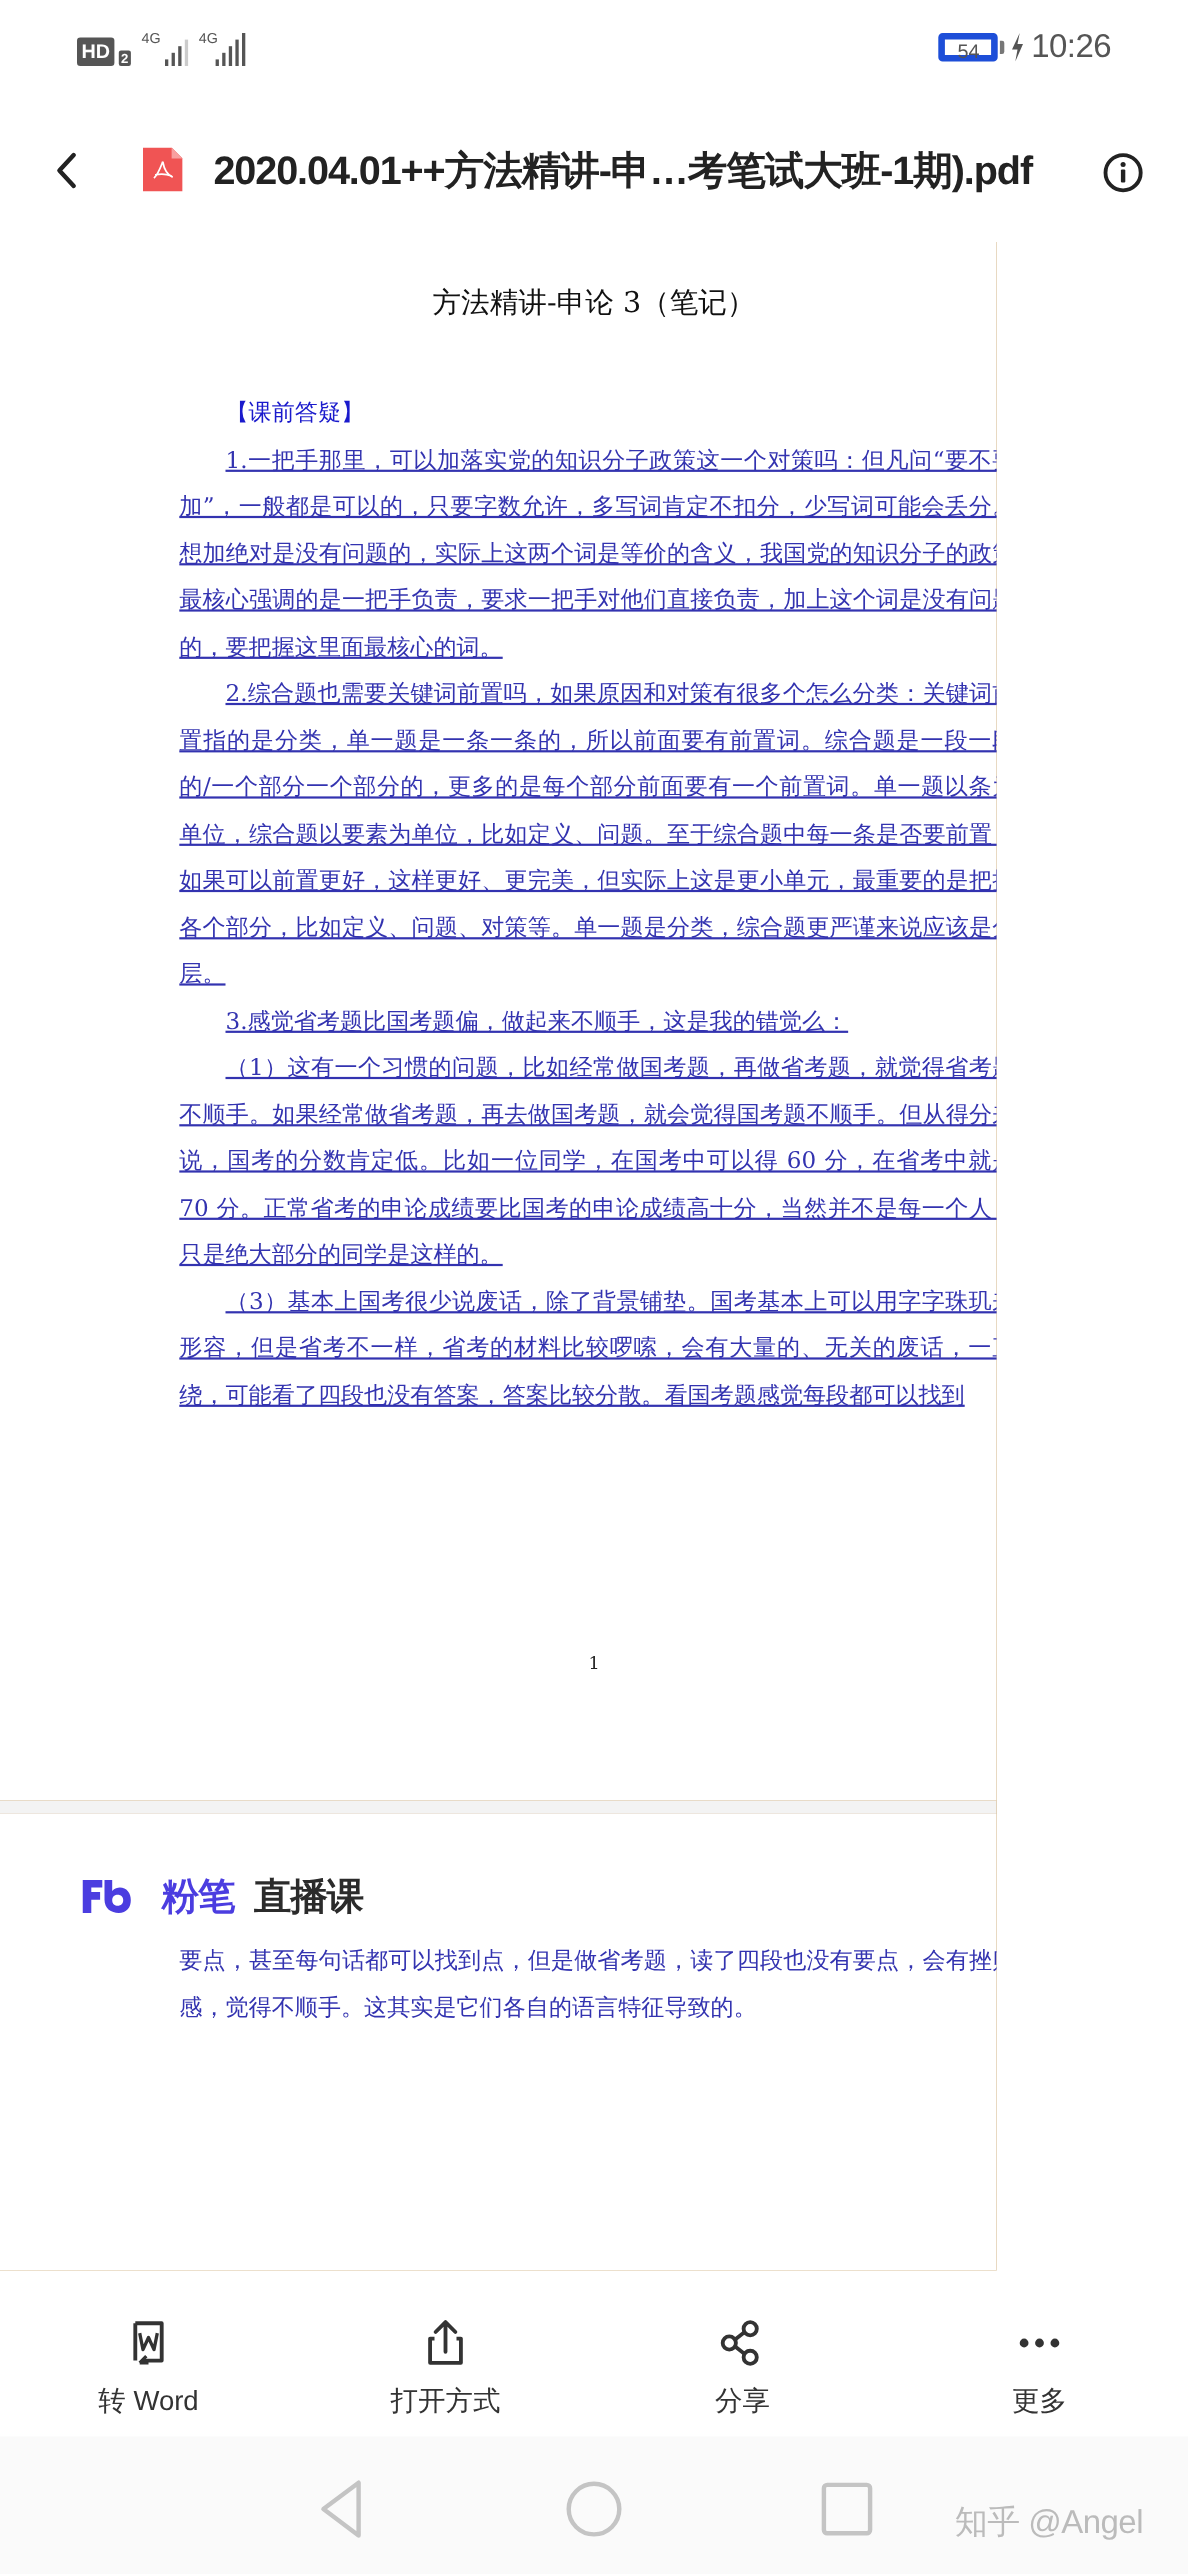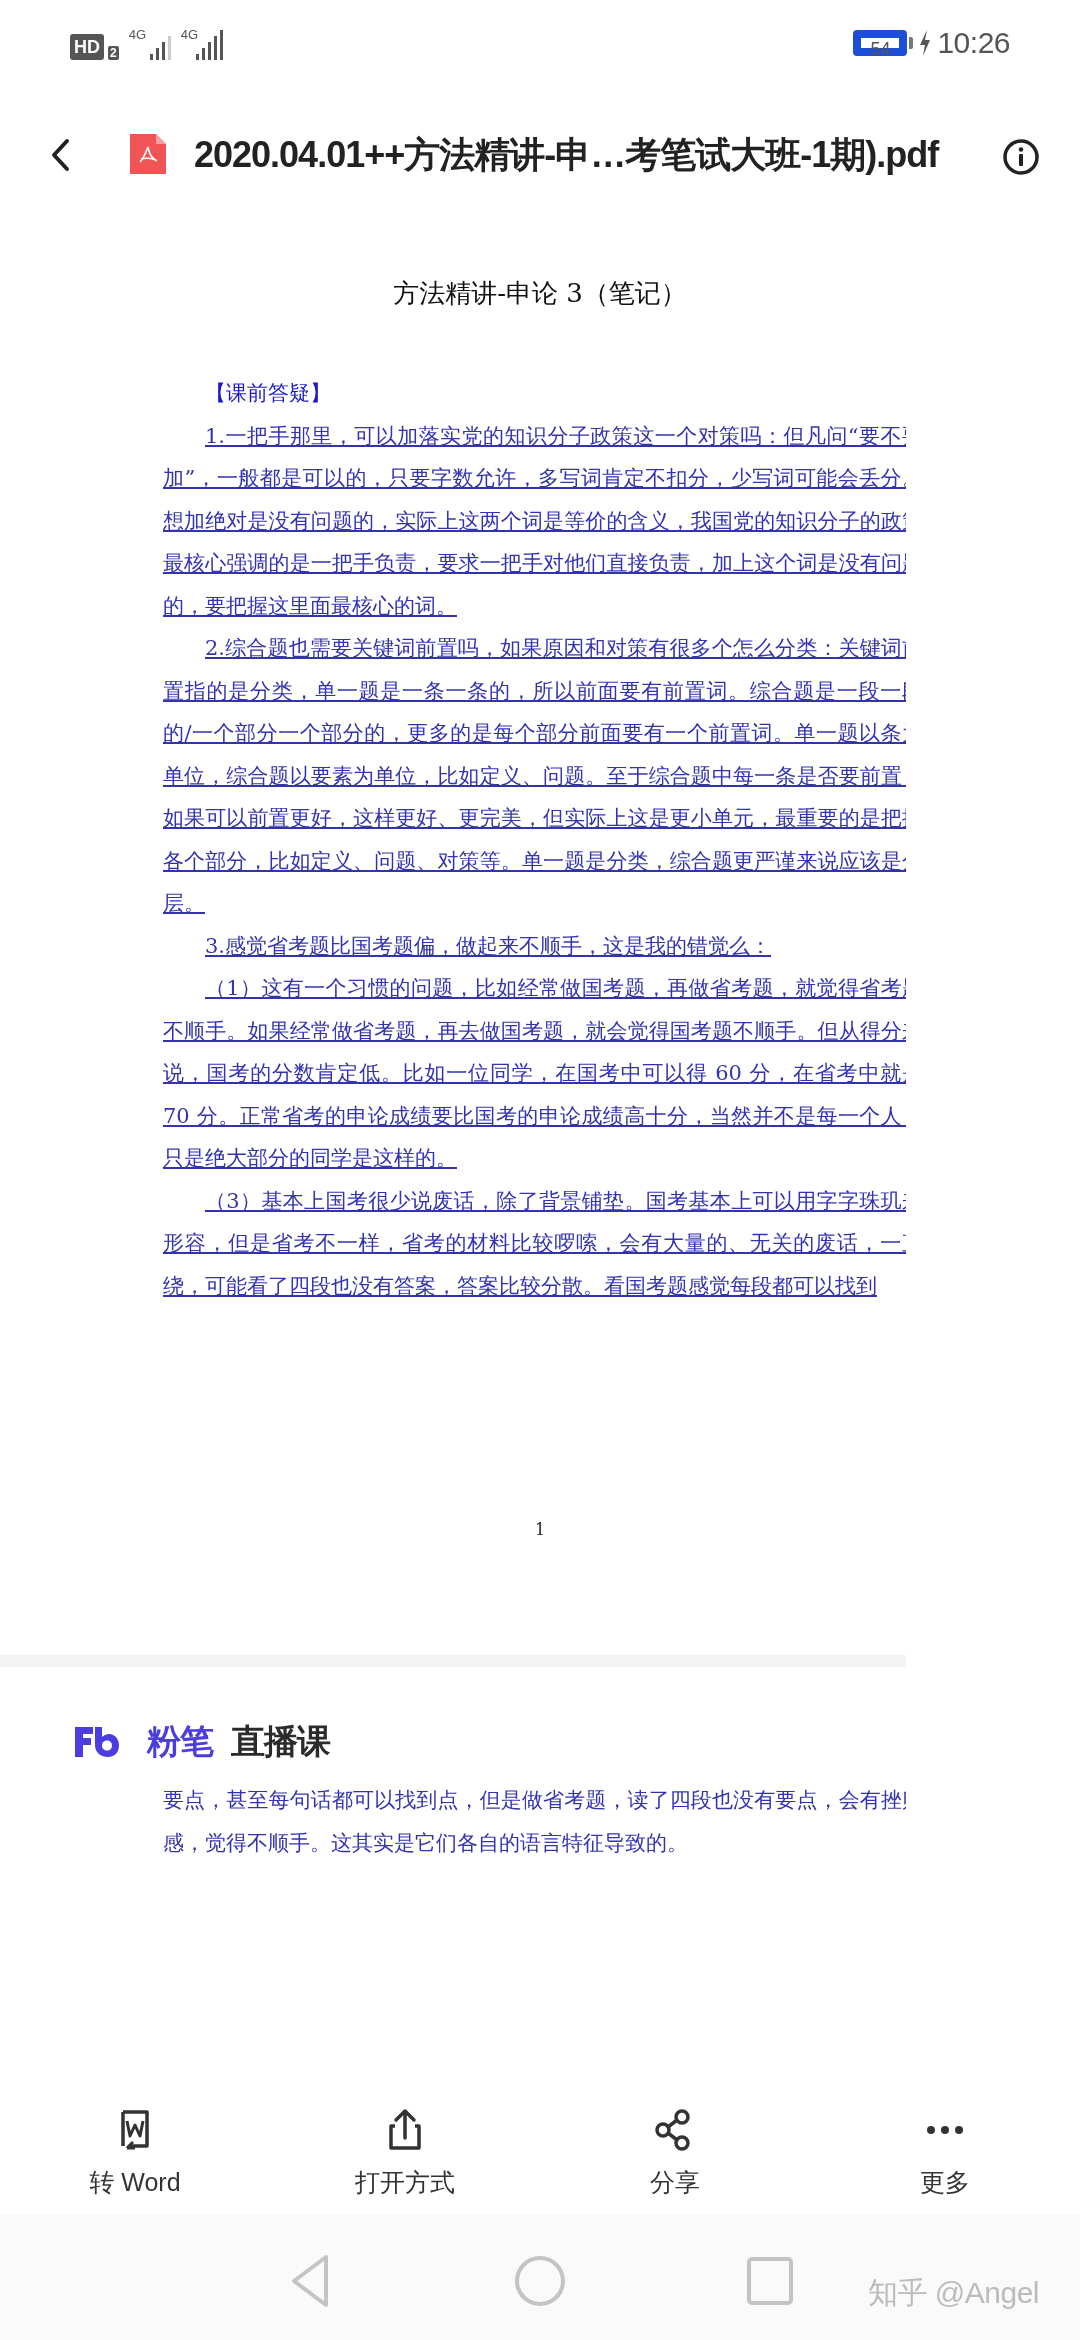--- a/index.html
+++ b/index.html
@@ -10,34 +10,34 @@
   .status-bar { position: absolute; left: 0; top: 0; width: 1080px; height: 90px; background: #fff; }
   .status-left { position: absolute; left: 70px; top: 28px; display: flex; align-items: flex-end; gap: 10px; height: 32px; }
   .hd-badge { background: #555; color: #fff; font: bold 18px "Liberation Sans", sans-serif; padding: 2px 4px; border-radius: 3px; line-height: 22px; }
   .sim-num { background: #555; color: #fff; font: bold 12px "Liberation Sans", sans-serif; padding: 0 2px; border-radius: 2px; margin-left: -6px; }
   .signal { position: relative; width: 42px; height: 32px; }
   .signal .net { position: absolute; left: 0; top: 0; font: 13px "Liberation Sans", sans-serif; color: #555; line-height: 13px; }
   .signal .bars { position: absolute; right: 0; bottom: 0; display: flex; align-items: flex-end; gap: 3px; }
   .signal .bars i { display: block; width: 3px; background: #555; }
   .signal .bars i.dim { background: #ccc; }
   .status-right { position: absolute; right: 70px; top: 26px; display: flex; align-items: center; gap: 6px; }
-  .battery { width: 54px; height: 26px; border: 8px solid #1d4ed8; border-radius: 4px; font: 18px "Liberation Sans", sans-serif; color: #555; text-align: center; line-height: 22px; }
+  .battery { width: 54px; height: 26px; border: 6px solid #1d4ed8; border-radius: 4px; font: 18px "Liberation Sans", sans-serif; color: #555; text-align: center; line-height: 22px; }
   .battery-tip { width: 4px; height: 12px; background: #777; margin-left: -4px; border-radius: 0 2px 2px 0; }
   .bolt { width: 12px; height: 26px; }
   .clock { font: 30px "Liberation Sans", sans-serif; color: #555; letter-spacing: -0.5px; }
 
   
   .title-bar { position: absolute; left: 0; top: 90px; width: 1080px; height: 130px; background: #fff; z-index: 3; }
   .back-btn { position: absolute; left: 40px; top: 42px; width: 40px; height: 46px; display: flex; align-items: center; justify-content: center; cursor: pointer; }
   .pdf-icon { position: absolute; left: 130px; top: 44px; width: 36px; height: 40px; }
   .file-title { position: absolute; left: 194px; top: 40px; width: 770px; font: bold 36px "Liberation Sans", sans-serif; color: #222; white-space: nowrap; overflow: hidden; line-height: 50px; letter-spacing: -1px; }
   .info-btn { position: absolute; left: 1002px; top: 48px; width: 38px; height: 38px; cursor: pointer; }
 
   
-  .doc-viewport { position: absolute; left: 0; top: 222px; width: 906px; height: 1860px; overflow: hidden; background: #a16207; }
+  .doc-viewport { position: absolute; left: 0; top: 204px; width: 906px; height: 1860px; overflow: hidden; background: #a16207; }
   .page { position: absolute; left: 0; width: 1080px; background: #fff; }
   .page-1 { top: -60px; height: 1493px; }
   .page-gap { position: absolute; left: 0; top: 1433px; width: 1080px; height: 12px; background: #f3f3f3; }
   .page-2 { top: 1445px; height: 700px; }
 
   .brand-logo { position: absolute; left: 75px; display: flex; align-items: center; gap: 28px; }
   .brand-mark { width: 44px; height: 30px; }
   .brand-name-a { font: bold 34px "Liberation Sans", sans-serif; color: #4b3de0; letter-spacing: -1px; }
   .brand-name-b { font: bold 34px "Liberation Sans", sans-serif; color: #2b2b2b; letter-spacing: -1px; margin-left: -10px; }
 

